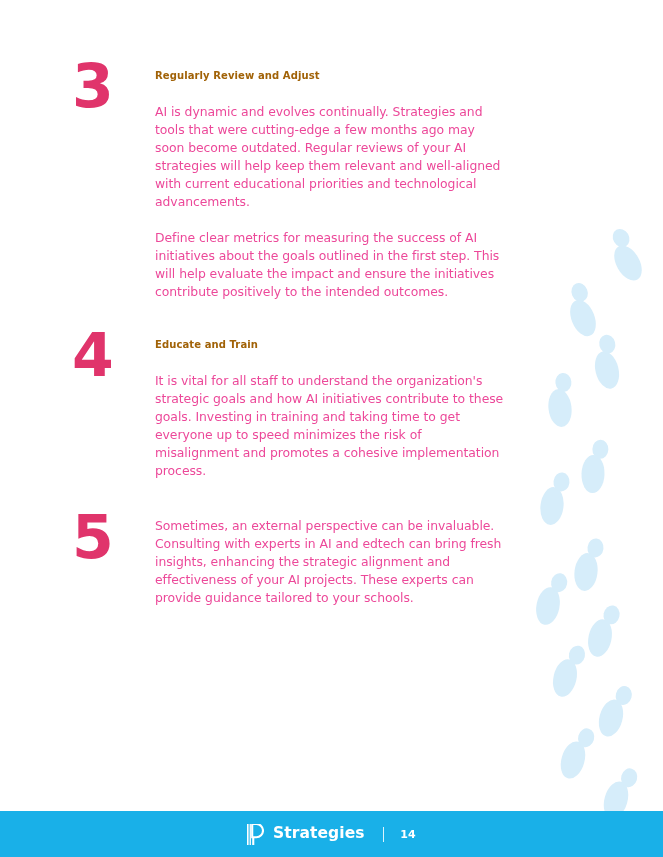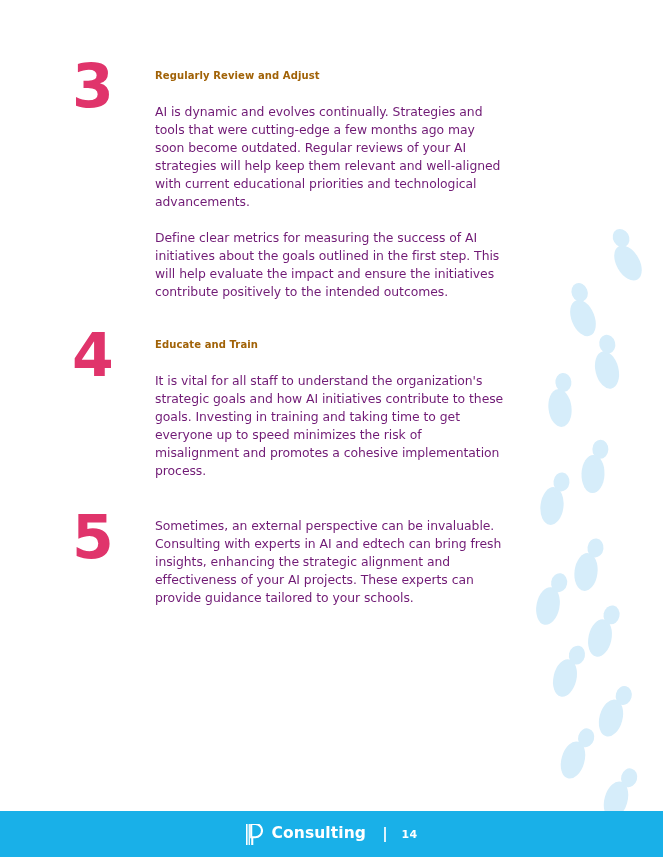--- a/index.html
+++ b/index.html
@@ -70,21 +70,21 @@
     color: #a16207;
     line-height: 20px;
   }
 
   .body-para {
     margin: 0;
     padding: 0;
     font-family: "DejaVu Sans", sans-serif;
     font-size: 12.4px;
     line-height: 18.1px;
-    color: #701a75;
+    color: #ec4899;
     letter-spacing: -0.05px;
     max-width: 352px;
   }
   .body-para.first { margin-top: 17px; }
   .body-para.second { margin-top: 17px; }
 
   
   .footer-bar {
     position: absolute;
     left: 0;
@@ -182,19 +182,19 @@
   </div>
 
   <div class="footer-bar">
     <div class="footer-inner">
       <svg class="brand-mark" viewBox="0 0 17 21" xmlns="http://www.w3.org/2000/svg" aria-hidden="true">
         <rect x="0" y="0" width="1.6" height="21" fill="#ffffff"></rect>
         <rect x="2.6" y="0" width="1.3" height="21" fill="#ffffff"></rect>
         <path d="M5.2 0 H9.4 A6.6 6.6 0 0 1 9.4 13.2 H5.2 Z" fill="none" stroke="#ffffff" stroke-width="2.1"></path>
         <rect x="5.2" y="13.2" width="2.1" height="7.8" fill="#ffffff"></rect>
       </svg>
-      <span class="brand-name">Consulting</span>
+      <span class="brand-name">Strategies</span>
       <span class="footer-divider"></span>
       <span class="page-number">14</span>
     </div>
   </div>
 
 </div>
 
 </body></html>

